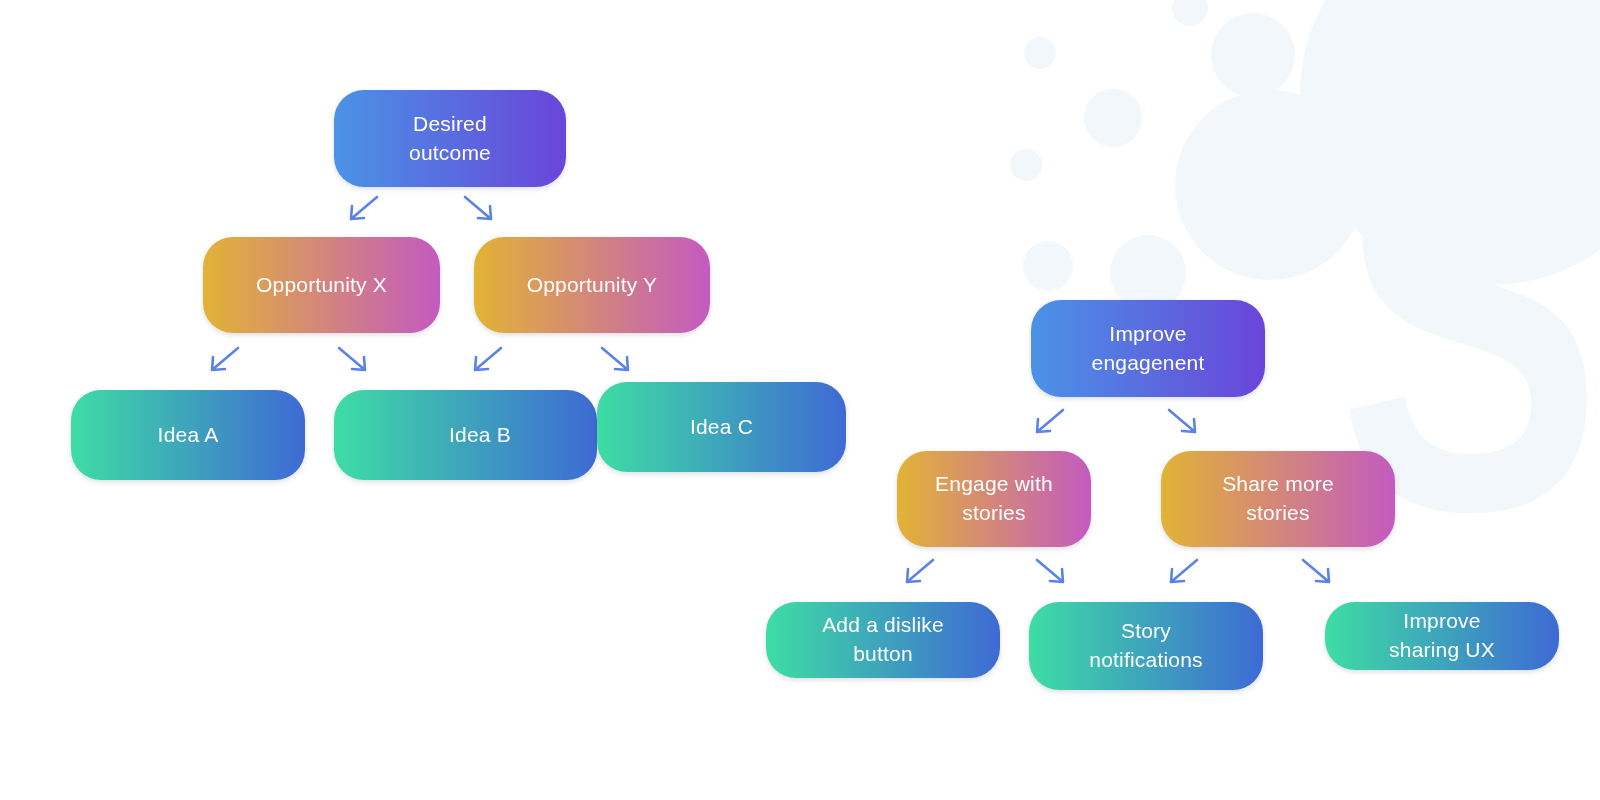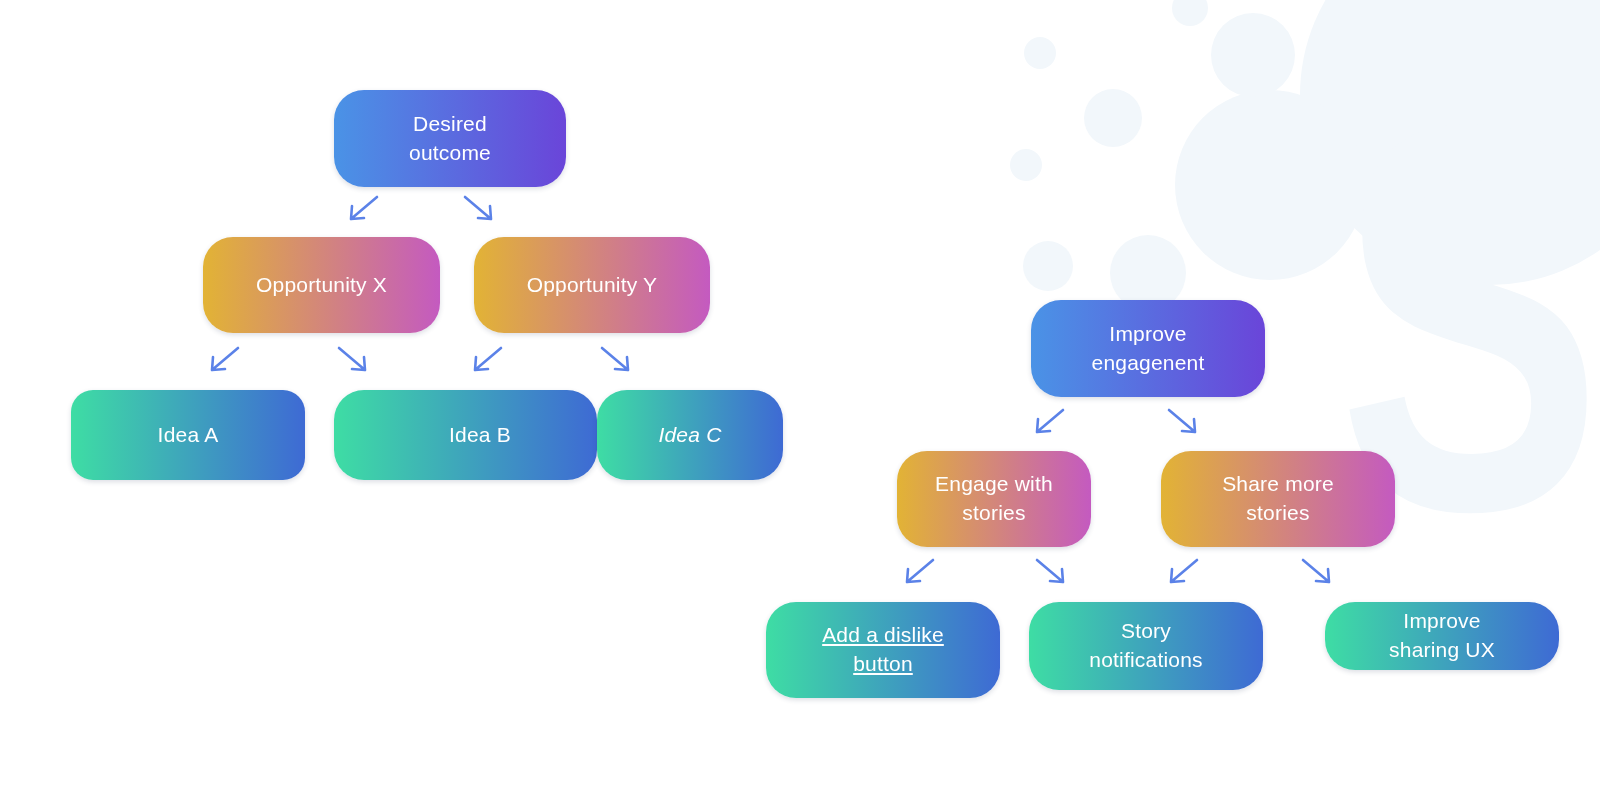--- a/index.html
+++ b/index.html
@@ -27,28 +27,28 @@
         color:var(--node-text);font-size:21px;line-height:1.38;font-weight:500;
         letter-spacing:.2px;box-shadow:0 2px 5px rgba(40,50,90,.16);margin-left:31px;}
   .lvl-outcome{background:linear-gradient(90deg,var(--outcome-start),var(--outcome-end));}
   .lvl-opportunity{background:linear-gradient(90deg,var(--opportunity-start),var(--opportunity-end));text-align:center;}
   .lvl-idea{background:linear-gradient(90deg,var(--idea-start),var(--idea-end));}
 
   
   .n-desired {left:303px;top:90px; width:232px;height:97px;}
   .n-oppx    {left:172px;top:237px;width:237px;height:96px;}
   .n-oppy    {left:443px;top:237px;width:236px;height:96px;}
-  .n-ideaa   {left:40px; top:390px;width:234px;height:90px;border-radius:22px;}
+  .n-ideaa   {left:40px; top:390px;width:234px;height:90px;}
   .n-ideab   {left:303px;top:390px;width:234px;height:90px;padding-left:29px;}
-  .n-ideac   {left:566px;top:390px;width:186px;height:90px;font-style:italic;}
+  .n-ideac   {left:566px;top:382px;width:249px;height:90px;}
   
   .n-increase{left:1000px;top:300px;width:234px;height:97px;}
   .n-engage  {left:866px; top:451px;width:194px;height:96px;}
   .n-share   {left:1130px;top:451px;width:234px;height:96px;}
-  .n-dislike {left:735px; top:602px;width:234px;height:96px;text-decoration:underline;}
+  .n-dislike {left:735px; top:602px;width:234px;height:76px;}
   .n-story   {left:998px; top:602px;width:234px;height:88px;}
   .n-improve {left:1294px;top:602px;width:234px;height:68px;}
 
   
   .arrow{position:absolute;z-index:2;width:40px;height:34px;}
   .arrow svg{display:block;width:40px;height:34px;}
   .arrow path{fill:none;stroke:var(--arrow);stroke-width:2.6;stroke-linecap:round;stroke-linejoin:round;}
   .a1 {left:342px; top:193px;}
   .a2 {left:460px; top:193px;}
   .a3 {left:203px; top:344px;}

